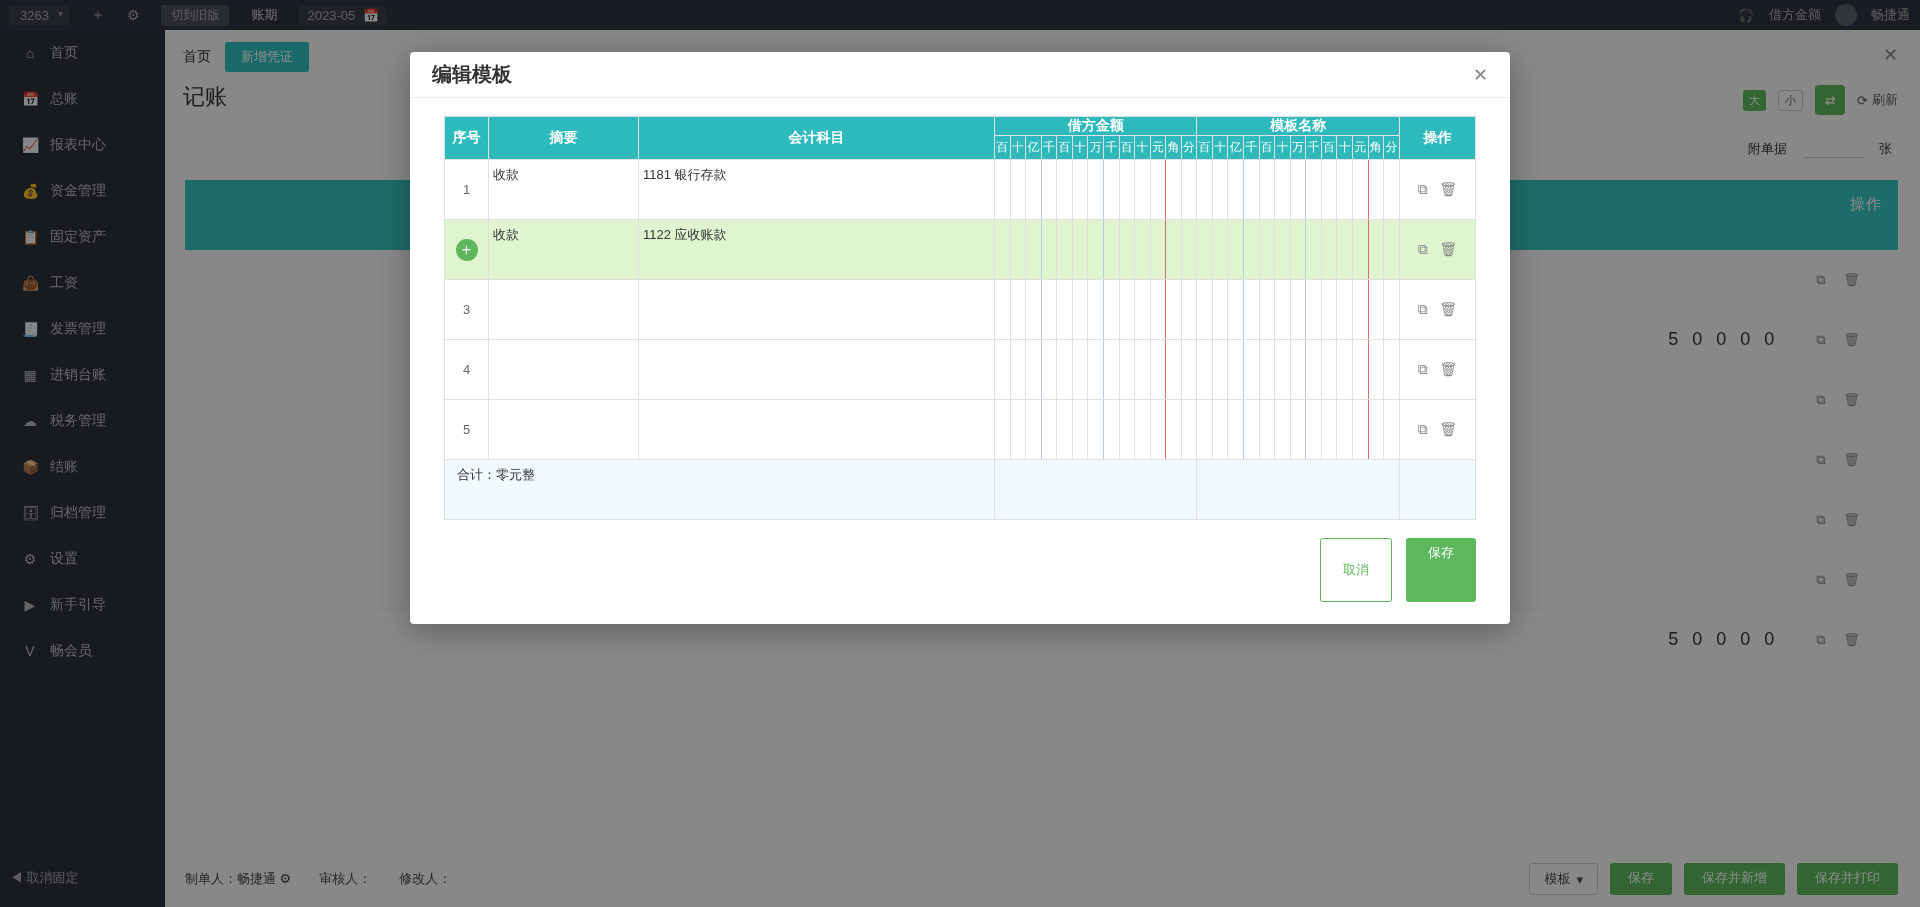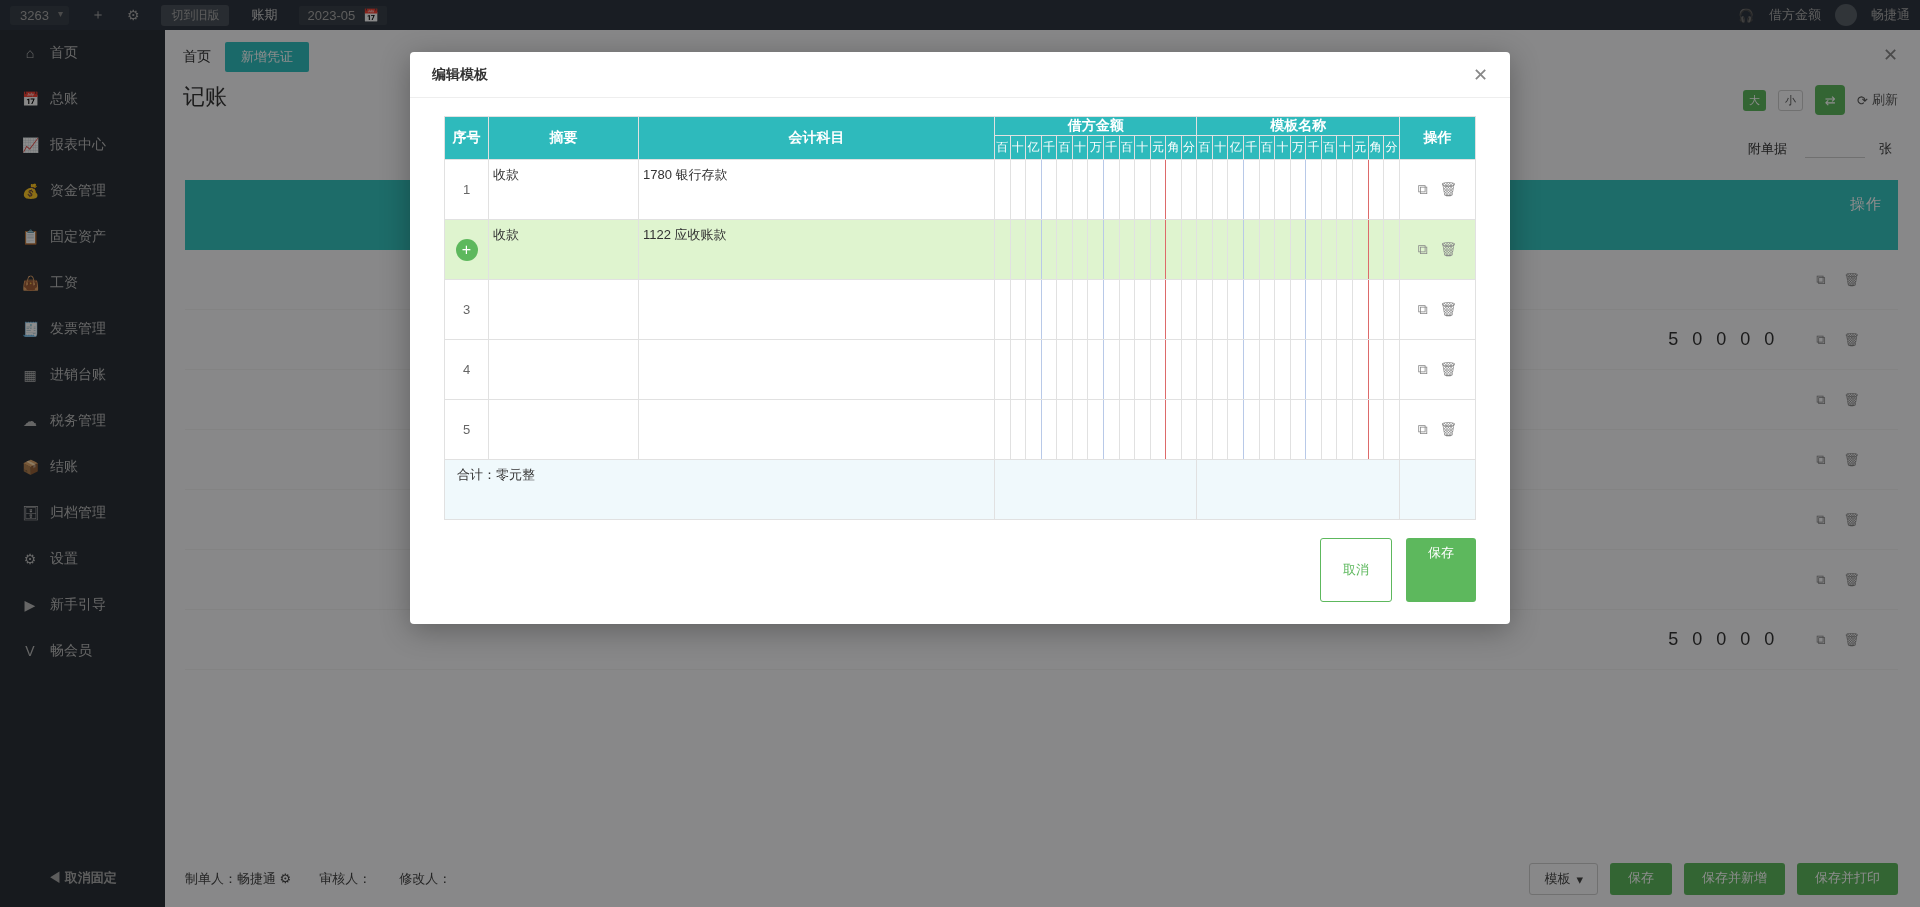--- a/index.html
+++ b/index.html
@@ -14,21 +14,21 @@
     .top-btn { background: #4a5159; padding: 2px 10px; border-radius: 3px; font-size: 12px; cursor: pointer; }
     .top-label { color: #ccc; }
     .top-period { background: #3a4149; padding: 2px 8px; border-radius: 2px; display: inline-flex; gap: 8px; align-items: flex-end; }
     .top-bar-right { margin-left: auto; display: flex; align-items: center; gap: 14px; }
     .avatar { width: 22px; height: 22px; border-radius: 50%; background: #5a6169; }
 
     
     .sidebar { position: fixed; left: 0; top: 30px; bottom: 0; width: 165px; background: #2b3138; color: #bbb; font-size: 14px; }
     .sidebar-item { display: flex; align-items: center; gap: 12px; padding: 14px 22px; cursor: pointer; }
     .sidebar-item .ico { width: 16px; text-align: center; font-size: 14px; }
-    .sidebar-foot { position: absolute; bottom: 10px; left: 0; width: 100%; text-align: center; color: #aaa; font-size: 13px; padding: 10px; font-weight: bold; }
+    .sidebar-foot { position: absolute; bottom: 10px; left: 0; width: 100%; color: #aaa; font-size: 13px; padding: 10px; }
 
     
     .main { position: fixed; left: 165px; top: 30px; right: 0; bottom: 0; background: #f7f7f9; padding: 12px 18px; font-size: 13px; color: #333; }
     .breadcrumb-row { display: flex; align-items: center; gap: 14px; }
     .breadcrumb-row .crumb { font-size: 14px; }
     .tab-new { background: #31c0c0; color: #fff; padding: 6px 16px; border-radius: 2px; cursor: pointer; }
     .tab-close-x { position: absolute; right: 22px; top: 14px; font-size: 18px; color: #888; cursor: pointer; }
     .page-title { font-size: 22px; margin-top: 10px; color: #333; }
     .toolbar-right { position: absolute; right: 22px; top: 55px; display: flex; gap: 12px; align-items: center; color: #555; }
     .sq-green { background: #5db85d; color: #fff; padding: 3px 6px; border-radius: 3px; font-size: 11px; }
@@ -46,21 +46,21 @@
     .footer-btns { margin-left: auto; display: flex; gap: 12px; }
     .btn-outline { border: 1px solid #ccc; padding: 6px 14px; border-radius: 3px; display: inline-flex; gap: 6px; align-items: center; cursor: pointer; }
     .btn-prim { background: #5db85d; color: #fff; padding: 6px 18px; border-radius: 3px; cursor: pointer; font-size: 13px; }
 
     
     .overlay { position: fixed; inset: 0; background: rgba(0,0,0,0.45); }
 
     
     .modal { position: fixed; top: 52px; left: 50%; transform: translateX(-50%); width: 1100px; background: #fff; border-radius: 4px; box-shadow: 0 6px 30px rgba(0,0,0,0.3); }
     .modal-head { height: 46px; display: flex; align-items: center; padding: 0 22px; border-bottom: 1px solid #eee; }
-    .modal-title { font-size: 14px; font-weight: bold; color: #333; }
+    .modal-title { font-size: 20px; font-weight: bold; color: #333; }
     .modal-close { margin-left: auto; font-size: 18px; color: #888; cursor: pointer; }
     .modal-body { padding: 18px 34px 16px; }
     .form-row { display: flex; gap: 60px; margin-bottom: 18px; font-size: 13px; color: #555; }
     .form-field { display: flex; gap: 12px; align-items: center; }
     .form-field input { border: none; border-bottom: 1px solid #ccc; padding: 4px 2px; width: 170px; font-size: 13px; }
 
     
     .tmpl-table { width: 100%; border-collapse: collapse; table-layout: fixed; }
     .tmpl-table th, .tmpl-table td { border: 1px solid #e1e1e1; }
     .hd1 { background: #2ebabc; color: #fff; font-size: 14px; font-weight: normal; }
@@ -291,21 +291,21 @@
             <th class="hd2 col-digit">十</th>
             <th class="hd2 col-digit">元</th>
             <th class="hd2 col-digit">角</th>
             <th class="hd2 col-digit">分</th>
           </tr>
       </thead>
       <tbody id="tmpl-rows">
           <tr>
     <td class="seq">1</td>
     <td>收款</td>
-    <td>1780 银行存款</td>
+    <td>1181 银行存款</td>
     <td class="digit col-digit"></td>
             <td class="digit col-digit"></td>
             <td class="digit col-digit d-b"></td>
             <td class="digit col-digit"></td>
             <td class="digit col-digit"></td>
             <td class="digit col-digit"></td>
             <td class="digit col-digit d-b"></td>
             <td class="digit col-digit"></td>
             <td class="digit col-digit"></td>
             <td class="digit col-digit"></td>

